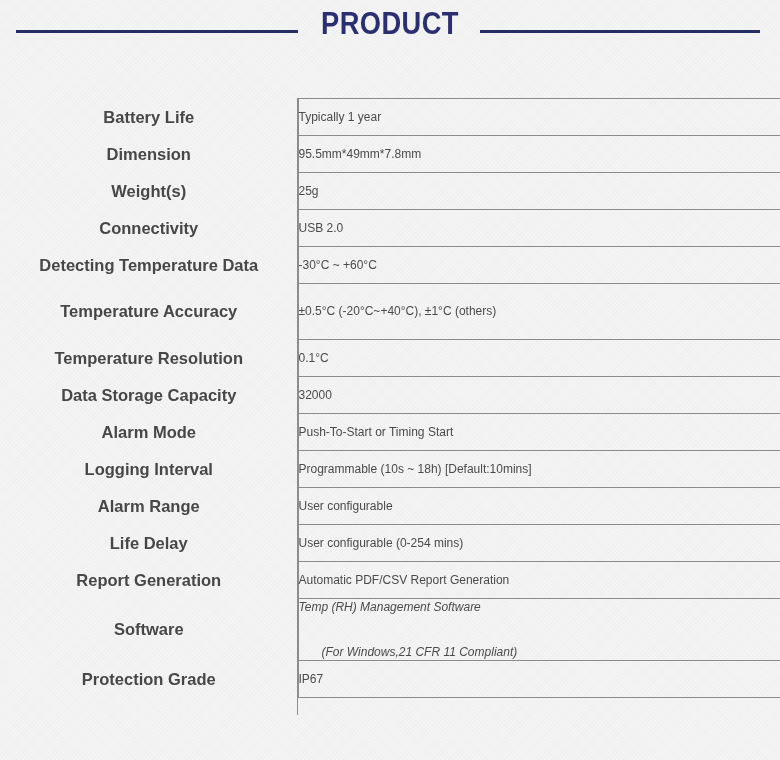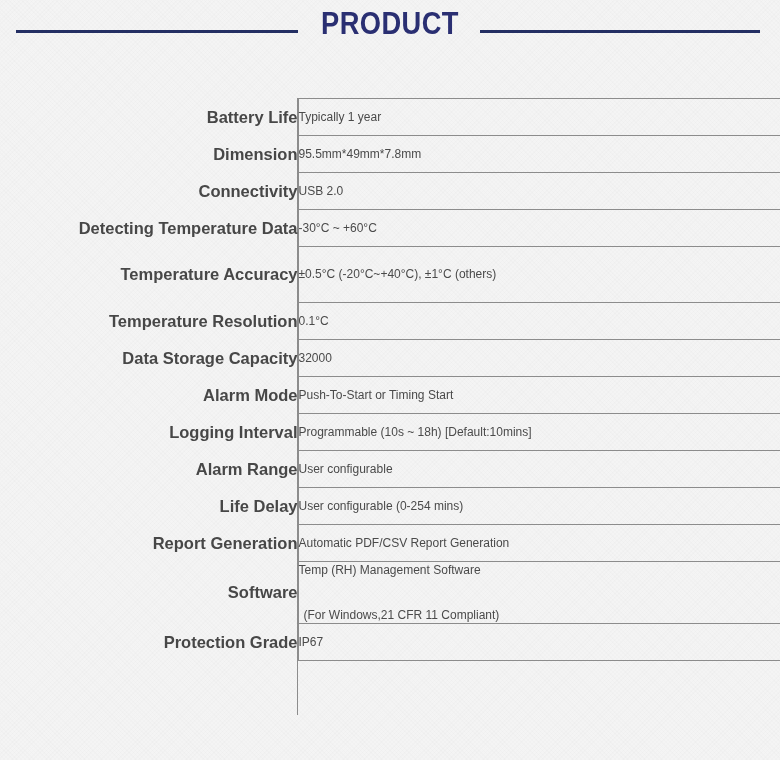--- a/index.html
+++ b/index.html
@@ -56,21 +56,21 @@
     width: 780px;
     border-collapse: collapse;
     table-layout: fixed;
   }
   #spec-table td {
     padding: 0;
     vertical-align: middle;
   }
   .spec-row > .label-cell {
     width: 298px;
-    text-align: right;
+    text-align: center;
     padding-right: 18px;
     box-sizing: border-box;
     font-size: 16.5px;
     font-weight: bold;
     color: #474747;
     white-space: nowrap;
   }
   .spec-row > .value-cell {
     width: 482px;
     padding-left: 10px;
@@ -80,22 +80,22 @@
     font-weight: normal;
     color: #4a4a4a;
     border-top: 1px solid #8c8c8c;
     border-left: 1px solid #8c8c8c;
     line-height: 1.35;
   }
   .spec-row.last > .value-cell {
     border-bottom: 1px solid #8c8c8c;
     margin-left: 41px;
   }
-  .value-line { display: block; }
-  .value-line.indent { padding-left: 5px; margin-top: 29px; }
+  .value-line { display: block; font-style: italic; }
+  .value-line.indent { padding-left: 23px; margin-top: 29px; }
 
   
   .h-std   > td { height: 37px; }
   .h-tall  > td { height: 56px; margin-left: 20px; }
   .h-multi > td { height: 62px; }
 
   
   #divider-stub {
     position: absolute;
     left: 297px;
@@ -118,20 +118,24 @@
 
 <table id="spec-table">
   <tbody>
       <tr class="spec-row h-std">
         <td class="label-cell">Battery Life</td>
         <td class="value-cell">Typically 1 year</td>
       </tr>
       <tr class="spec-row h-std">
         <td class="label-cell">Dimension</td>
         <td class="value-cell">95.5mm*49mm*7.8mm</td>
+      </tr>
+      <tr class="spec-row h-std">
+        <td class="label-cell">Weight(s)</td>
+        <td class="value-cell">25g</td>
       </tr>
       <tr class="spec-row h-std">
         <td class="label-cell">Connectivity</td>
         <td class="value-cell">USB 2.0</td>
       </tr>
       <tr class="spec-row h-std">
         <td class="label-cell">Detecting Temperature Data</td>
         <td class="value-cell">-30°C ~ +60°C</td>
       </tr>
       <tr class="spec-row h-tall">

